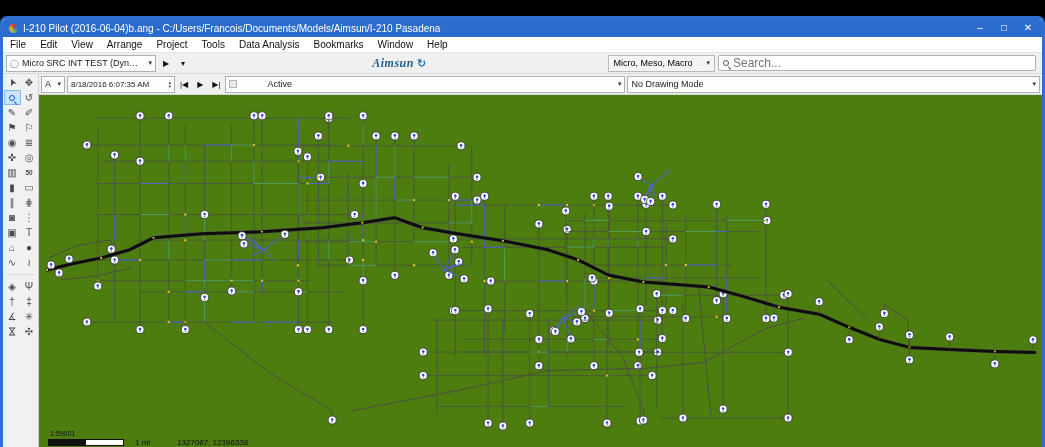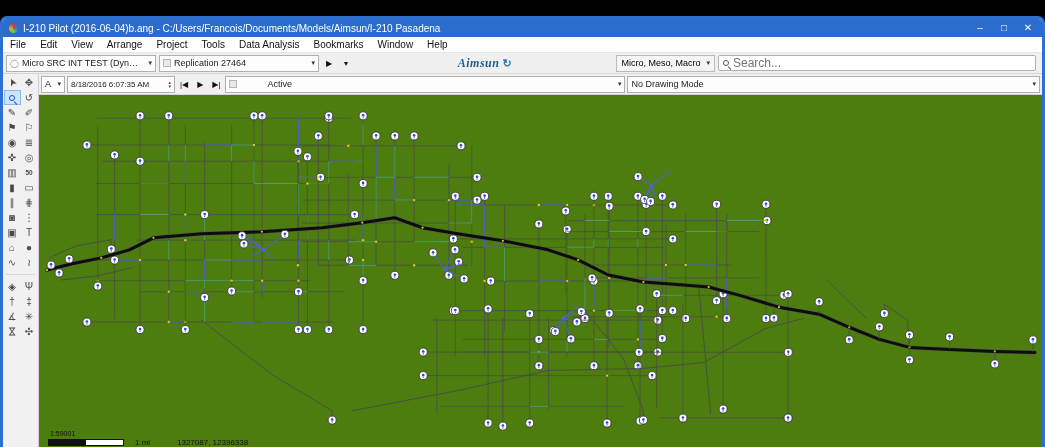--- a/index.html
+++ b/index.html
@@ -28,21 +28,21 @@
   .toolbar1 { height:21px; background:#f0f0f0; border-bottom:1px solid #d6d6d6; display:flex; align-items:center; padding:0 3px; gap:3px; flex:0 0 auto; }
   .combo { display:flex; align-items:center; background:#fdfdfd; border:1px solid #aeb0b6; height:17px; font-size:9px; color:#222; padding:0 3px; gap:3px; overflow:hidden; white-space:nowrap; }
   .combo .lbl { overflow:hidden; text-overflow:ellipsis; white-space:nowrap; }
   .caret { margin-left:auto; font-size:7px; color:#333; flex:0 0 auto; padding-left:3px; }
   .mini-ico { font-size:8px; color:#777; flex:0 0 auto; }
   .sq-ico { width:8px; height:8px; border:1px solid #b5b5b5; background:#e9e9e9; flex:0 0 auto; }
   .tbtn { height:17px; min-width:14px; display:flex; align-items:center; justify-content:center; font-size:8px; color:#111; padding:0 2px; border:1px solid transparent; }
   .logo-zone { flex:1; display:flex; align-items:center; justify-content:center; gap:3px; }
   .logo-text { font-size:12px; font-style:italic; font-weight:bold; color:#1d5f93; letter-spacing:0.5px; font-family:"Liberation Serif", serif; }
   .logo-swirl { font-size:11px; color:#2a7ab5; font-weight:bold; }
-  .mode-btn { display:flex; align-items:center; gap:3px; font-size:9px; height:17px; padding:0 4px; border:1px solid #b9bbc0; background:#f5f5f5; white-space:nowrap; }
+  .mode-btn { display:flex; align-items:center; gap:11px; font-size:9px; height:17px; padding:0 4px; border:1px solid #b9bbc0; background:#f5f5f5; white-space:nowrap; }
   .search-box { display:flex; align-items:center; width:318px; height:16px; background:#fff; border:1px solid #aeb0b6; border-radius:2px; padding:0 4px; gap:4px; margin-right:3px; flex:0 0 auto; }
   .search-box input { border:none; outline:none; font-size:12px; width:100%; font-family:"Liberation Sans", sans-serif; color:#333; background:transparent; }
   .mag { width:6px; height:6px; border:1.2px solid #555; border-radius:50%; position:relative; flex:0 0 auto; }
   .mag::after { content:""; position:absolute; width:1.4px; height:4px; background:#555; left:5px; top:5px; transform:rotate(-45deg); }
 
   
   .body-row { flex:1; display:flex; min-height:0; }
   .left-toolbar { width:36px; background:#f1f1f1; border-right:1px solid #cfcfcf; padding-top:1px; flex:0 0 auto; }
   .tool-grid { display:grid; grid-template-columns:17px 17px; justify-content:center; }
   .tool-cell { height:15px; display:flex; align-items:center; justify-content:center; font-size:10px; color:#4a4a4a; border:1px solid transparent; }
@@ -94,25 +94,20 @@
       <span class="menu-item">Data Analysis</span>
       <span class="menu-item">Bookmarks</span>
       <span class="menu-item">Window</span>
       <span class="menu-item">Help</span>
     </div>
 
   <div class="toolbar1">
     <div class="combo" style="width:150px">
       <span class="mini-ico">◯</span>
       <span class="lbl">Micro SRC INT TEST (Dynamic Scenario INT TES</span>
-      <span class="caret">▾</span>
-    </div>
-    <div class="combo" style="width:160px">
-      <span class="sq-ico"></span>
-      <span class="lbl">Replication 27464</span>
       <span class="caret">▾</span>
     </div>
     <div class="tbtn">
       <span>▶</span>
     </div>
     <div class="tbtn">
       <span>▾</span>
     </div>
     <div class="logo-zone">
       <span class="logo-text">Aimsun</span>

